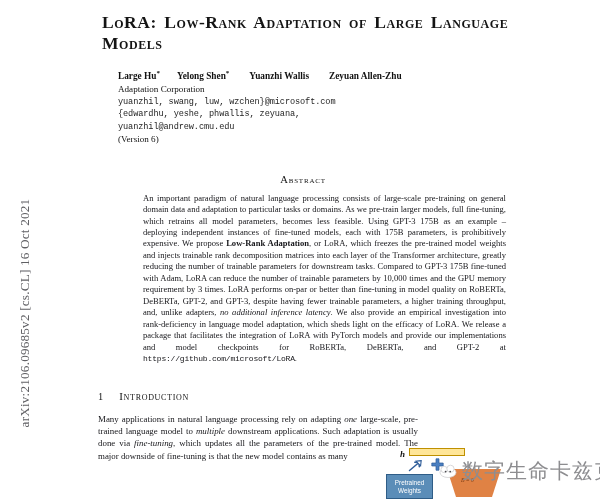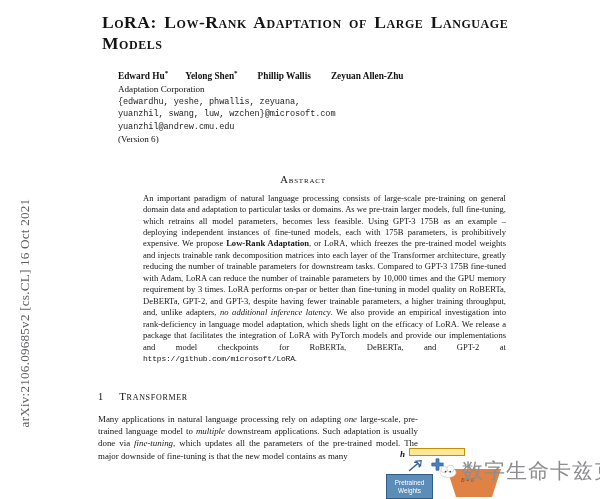--- a/index.html
+++ b/index.html
@@ -266,35 +266,35 @@
 <div id="arxiv-stamp">
   <div class="stamp-text">arXiv:2106.09685v2  [cs.CL]  16 Oct 2021</div>
 </div>
 
 <div id="paper">
 
   <h1 id="title">LoRA: Low-Rank Adaptation of Large Language Models</h1>
 
   <div id="authors">
     <div class="author-row">
-      <span class="au">Edward Hu</span><sup>*</sup><span class="sp-a"></span><span class="au">Yelong Shen</span><sup>*</sup><span class="sp-b"></span><span class="au">Phillip Wallis</span><span class="sp-b"></span><span class="au">Zeyuan Allen-Zhu</span>
+      <span class="au">Large Hu</span><sup>*</sup><span class="sp-a"></span><span class="au">Yelong Shen</span><sup>*</sup><span class="sp-b"></span><span class="au">Yuanzhi Wallis</span><span class="sp-b"></span><span class="au">Zeyuan Allen-Zhu</span>
     </div>
     <div id="affiliation">Adaptation Corporation</div>
+    <div class="mono">yuanzhil, swang, luw, wzchen}@microsoft.com</div>
     <div class="mono">{edwardhu, yeshe, phwallis, zeyuana,</div>
-    <div class="mono">yuanzhil, swang, luw, wzchen}@microsoft.com</div>
     <div class="mono">yuanzhil@andrew.cmu.edu</div>
     <div id="version">(Version 6)</div>
   </div>
 
   <div id="abstract-heading">Abstract</div>
 
   <div id="abstract-body"><span>An important paradigm of natural language processing consists of large-scale pre-training on general domain data and adaptation to particular tasks or domains. As we pre-train larger models, full fine-tuning, which retrains all model parameters, becomes less feasible. Using GPT-3 175B as an example – deploying independent instances of fine-tuned models, each with 175B parameters, is prohibitively expensive. We propose </span><b>Lo</b><b>w-</b><b>R</b><b>ank </b><b>A</b><b>daptation</b><span>, or LoRA, which freezes the pre-trained model weights and injects trainable rank decomposition matrices into each layer of the Transformer architecture, greatly reducing the number of trainable parameters for downstream tasks. Compared to GPT-3 175B fine-tuned with Adam, LoRA can reduce the number of trainable parameters by 10,000 times and the GPU memory requirement by 3 times. LoRA performs on-par or better than fine-tuning in model quality on RoBERTa, DeBERTa, GPT-2, and GPT-3, despite having fewer trainable parameters, a higher training throughput, and, unlike adapters, </span><i>no additional inference latency</i><span>. We also provide an empirical investigation into rank-deficiency in language model adaptation, which sheds light on the efficacy of LoRA. We release a package that facilitates the integration of LoRA with PyTorch models and provide our implementations and model checkpoints for RoBERTa, DeBERTa, and GPT-2 at </span><span class="mono-inline">https://github.com/microsoft/LoRA</span><span>.</span></div>
 
   <div id="sec1">
-    <span class="secnum">1</span><span class="sectitle">Transformer</span>
+    <span class="secnum">1</span><span class="sectitle">Introduction</span>
   </div>
 
   <div id="intro-body"><span>Many applications in natural language processing rely on adapting </span><i>one</i><span> large-scale, pre-trained language model to </span><i>multiple</i><span> downstream applications. Such adaptation is usually done via </span><i>fine-tuning</i><span>, which updates all the parameters of the pre-trained model. The major downside of fine-tuning is that the new model contains as many</span></div>
 
 </div>
 
 <div id="figure-overlay">
 
   <div id="fig-h-label">h</div>
   <div id="fig-h-bar"></div>

